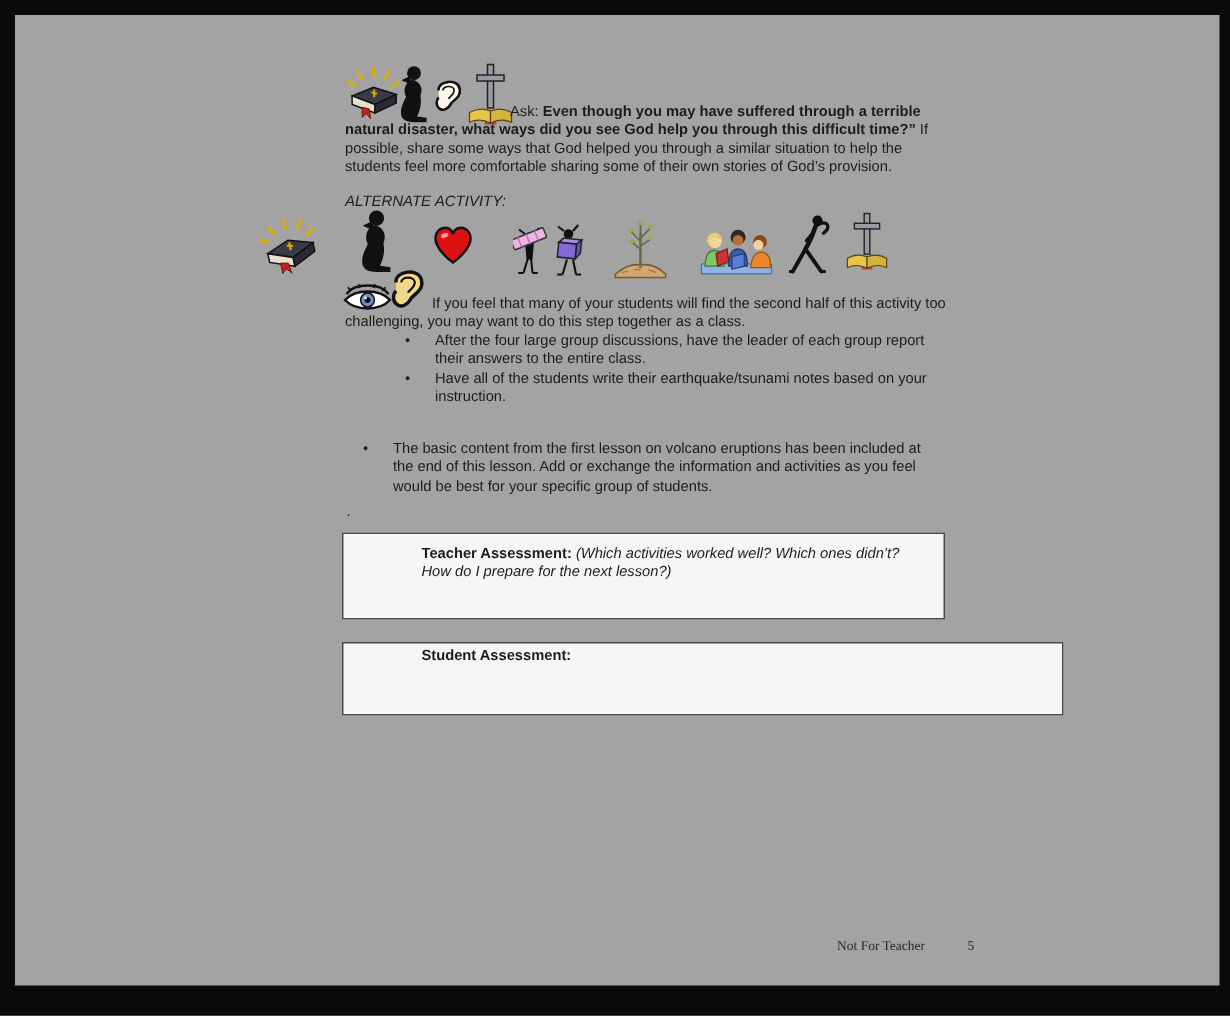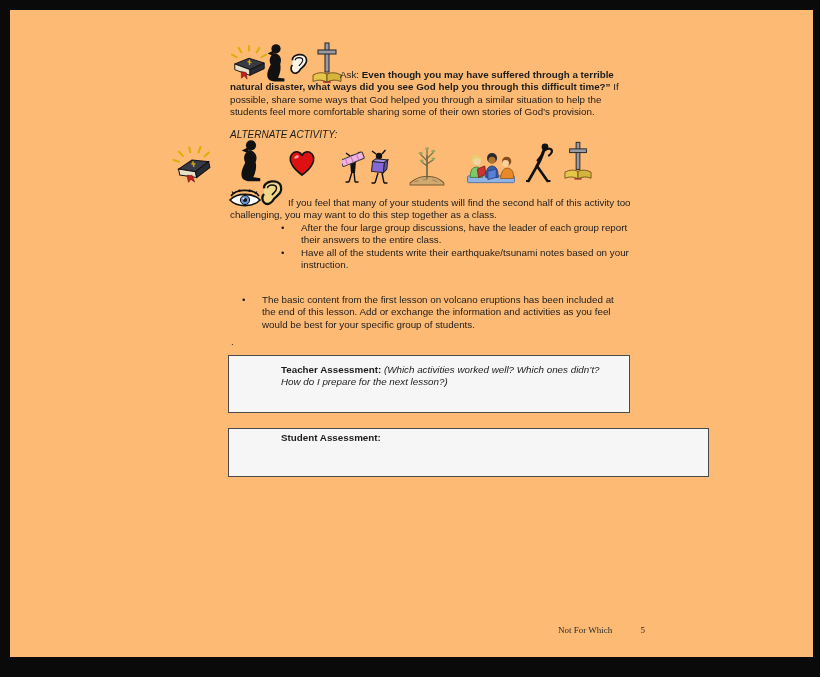--- a/index.html
+++ b/index.html
@@ -1,19 +1,19 @@
 <!DOCTYPE html>
 <html><head>
 <meta charset="utf-8">
 <style>
   html,body{margin:0;padding:0;}
   body{width:820px;height:677px;overflow:hidden;background:#0a0a0a;
        font-family:"Liberation Sans", sans-serif;}
   #screen{position:relative;width:820px;height:677px;background:#0a0a0a;}
-  .page{position:absolute;left:10px;top:10px;width:803px;height:647px;background:#fdba74;}
+  .page{position:absolute;left:10px;top:10px;width:803px;height:647px;background:#a3a3a3;}
   .abs{position:absolute;}
   .body-text{font-size:9.8px;line-height:12.4px;color:#1c1c1c;}
   .b{font-weight:bold;}
   .i{font-style:italic;}
   .para{width:402px;text-align:left;}
   .bullet-row{display:flex;}
   .bullet-row .dot{flex:0 0 20px;text-align:left;padding-left:8px;}
   .bullet-row .dot::before{content:"•";font-size:9.8px;}
   .bullet-row .btxt{flex:1;}
   .sub-bullets .bullet-row{margin:0;}
@@ -199,21 +199,21 @@
     </div>
     <div class="abs" style="left:248px;top:167px;">
       <svg width="28" height="34" viewBox="0 0 24 30">
         <path d="M5 10 C4 3 19 1 20 9 C21 14 17 16 14 19 C12 23 8 25.5 5 22.5 C3 20.5 3 17 5 15" fill="#f2d88a" stroke="#111" stroke-width="2"></path>
         <path d="M8 10 C8 6.2 16 6.2 16 10 C16 13 13 14 12 16" fill="none" stroke="#111" stroke-width="1.3"></path>
       </svg>
     </div>
 
     <div class="abs body-text para" style="left:220px;top:187px;text-indent:58px;">If you feel that many of your students will find the second half of this activity too challenging, you may want to do this step together as a class.</div>
 
-    <div class="abs body-text sub-bullets" style="left:263px;top:212px;width:370px;">
+    <div class="abs body-text sub-bullets" style="left:252px;top:212px;width:370px;">
       <div class="bullet-row">
         <span class="dot"></span>
         <span class="btxt">After the four large group discussions, have the leader of each group report their answers to the entire class.</span>
       </div>
       <div class="bullet-row">
         <span class="dot"></span>
         <span class="btxt">Have all of the students write their earthquake/tsunami notes based on your instruction.</span>
       </div>
     </div>
 
@@ -233,18 +233,18 @@
       </div>
     </div>
 
     <div class="abs assess-box" style="left:218px;top:418px;width:481px;height:49px;">
       <div class="assess-inner tight body-text">
         <span class="b">Student Assessment:</span>
       </div>
     </div>
 
     <div class="abs footer-text" style="left:548px;top:615px;">
-      <span>Not For Which</span>
+      <span>Not For Teacher</span>
       <span class="pg">5</span>
     </div>
 
   </div>
 </div>
 
 </body></html>

